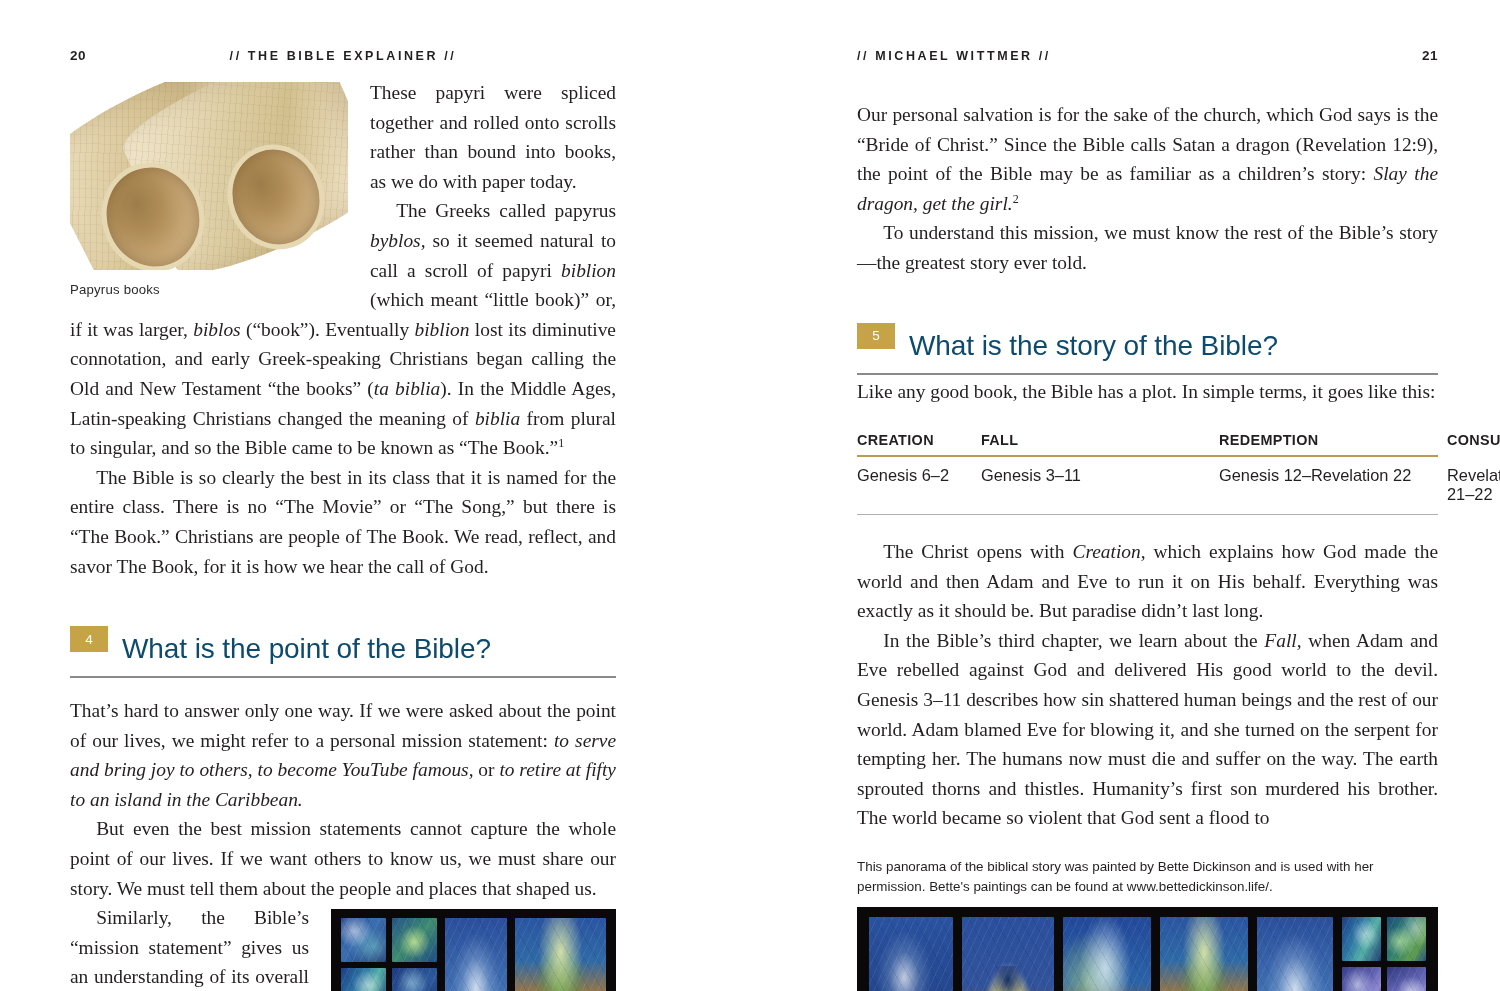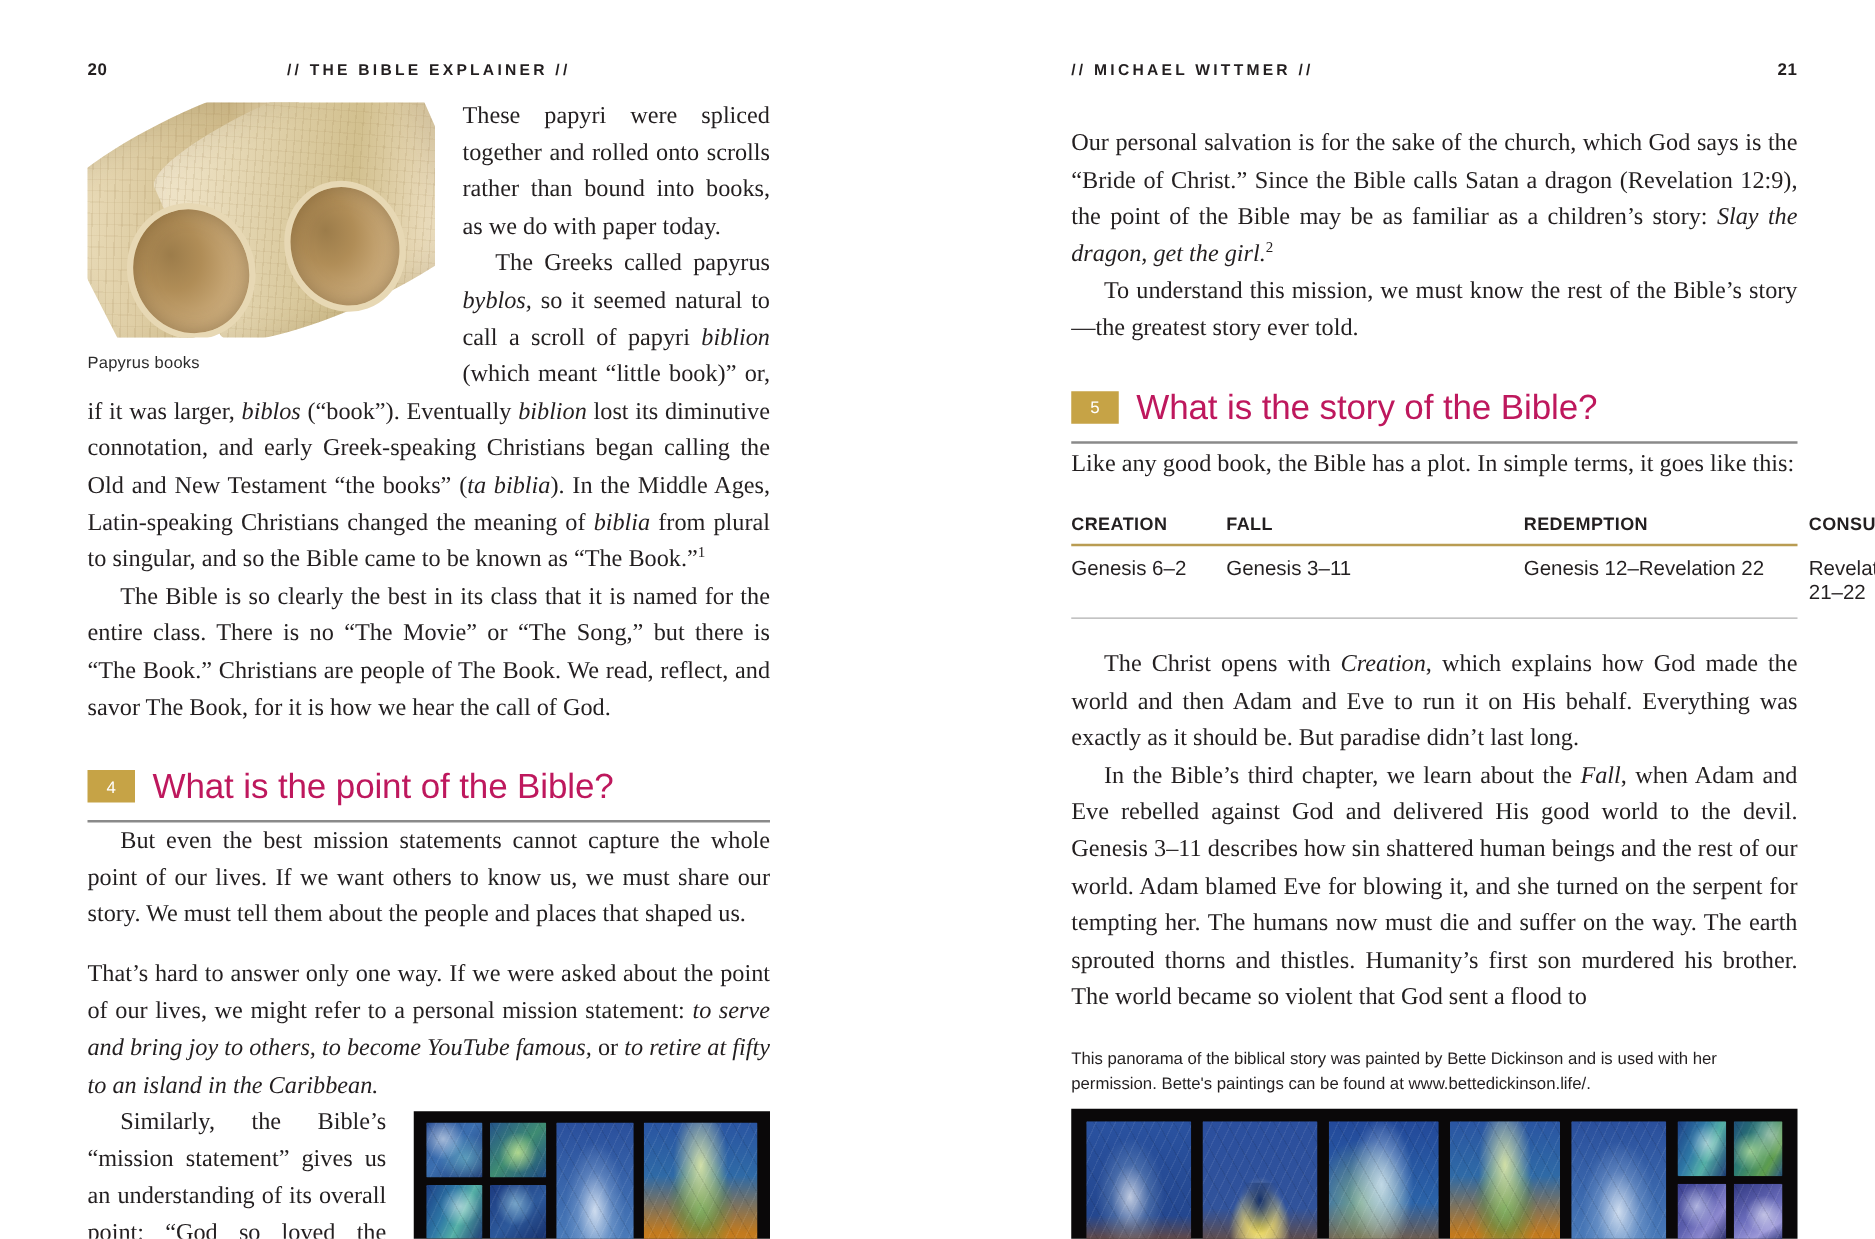--- a/index.html
+++ b/index.html
@@ -114,23 +114,24 @@
     background: #c6a346;
     color: #ffffff;
     font-family: "Liberation Sans", sans-serif;
     font-size: 13.5px;
     display: flex; align-items: center; justify-content: center;
     flex: 0 0 auto;
   }
   .sh-title {
     font-family: "Liberation Sans", sans-serif;
     font-size: 28px;
-    color: #be185d;
+    color: #0c4a6e;
     letter-spacing: -0.1px;
     white-space: nowrap;
+    margin-top: 20px;
   }
   .sh-rule {
     height: 2px;
     background: #8a8a8a;
     margin-top: 11px;
   }
 
   
   .plot-table { margin: 26px 0 0 0; width: 100%; }
   .pt-row { display: flex; }
@@ -301,23 +302,23 @@
     </div>
 
     <div class="section-head">
       <div class="sh-row">
         <div class="sh-badge">4</div>
         <div class="sh-title">What is the point of the Bible?</div>
       </div>
       <div class="sh-rule"></div>
     </div>
 
+    <p class="body" style="margin-top:18px"><span>That’s hard to answer only one way. If we were asked about the point of our lives, we might refer to a personal mission statement: </span><i>to serve and bring joy to others, to become YouTube famous,</i><span> or </span><i>to retire at fifty to an island in the Caribbean.</i></p>
+
     <p class="body indent"><span>But even the best mission statements cannot capture the whole point of our lives. If we want others to know us, we must share our story. We must tell them about the people and places that shaped us.</span></p>
-
-    <p class="body" style="margin-top:18px"><span>That’s hard to answer only one way. If we were asked about the point of our lives, we might refer to a personal mission statement: </span><i>to serve and bring joy to others, to become YouTube famous,</i><span> or </span><i>to retire at fifty to an island in the Caribbean.</i></p>
 
     <div class="clearfix">
       <div class="plate plate-left">
         <div class="minigrid" style="width:96px;">
           <div class="panel p-blue-swirl">
               <div class="brush"></div>
             </div>
           <div class="panel p-green-small">
               <div class="brush"></div>
             </div>

